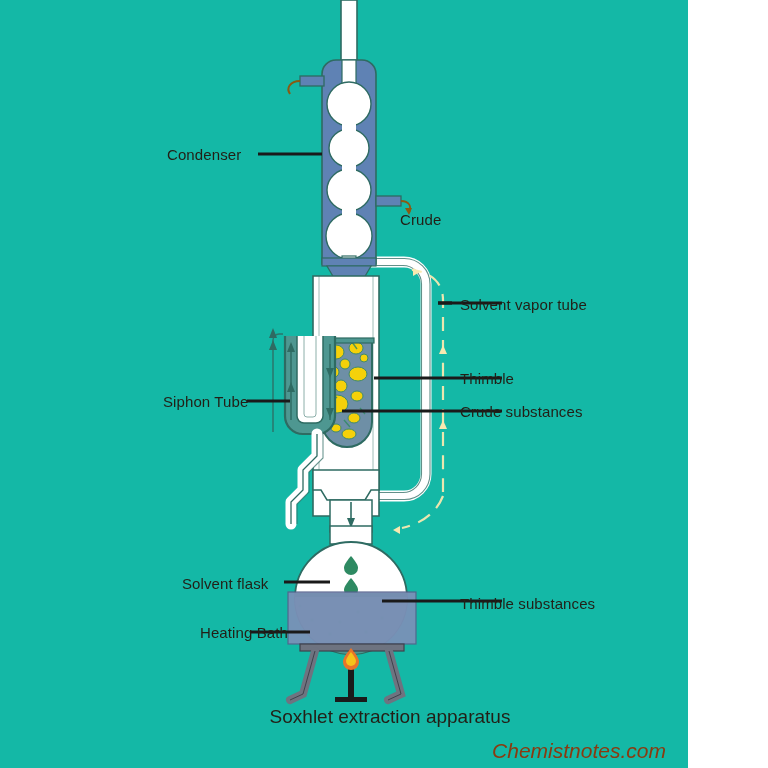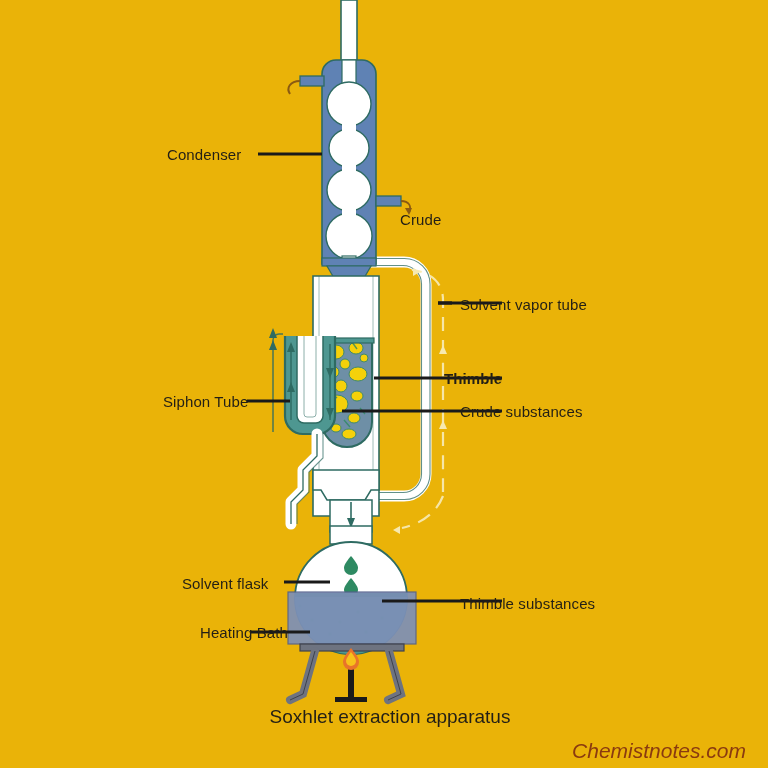--- a/index.html
+++ b/index.html
@@ -1,36 +1,36 @@
 <!DOCTYPE html>
 <html><head>
 <meta charset="utf-8">
 <style>
   * { margin:0; padding:0; box-sizing:border-box; }
   html,body{
     width:768px;height:768px;overflow:hidden;
     font-family:"Liberation Sans", sans-serif;
   }
   #stage{
-    position:relative;width:768px;height:768px;
-    background:#eab308;
+    position:relative;width:688px;height:768px;
+    background:#14b8a6;
   }
   #diagram{ position:absolute; left:0; top:0; width:768px; height:768px; }
   .lbl{
     position:absolute;
     font-family:"Liberation Sans", sans-serif;
     font-size:15px;
     color:#231f16;
     white-space:nowrap;
     letter-spacing:.1px;
   }
   #lbl-condenser{ left:167px; top:146px; }
   #lbl-water{ left:400px; top:211px; }
   #lbl-svtube{ left:460px; top:296px; }
-  #lbl-thimble{ left:444px; top:370px;font-weight:bold; }
+  #lbl-thimble{ left:460px; top:370px; }
   #lbl-crude{ left:460px; top:403px;text-align:right; }
   #lbl-siphon{ left:163px; top:393px; }
   #lbl-solventflask{ left:182px; top:575px;text-align:center; }
   #lbl-solventsub{ left:460px; top:595px; }
   #lbl-heatingbath{ left:157px; top:624px;margin-left:43px; }
   #caption{
     position:absolute; left:6px; top:706px; width:768px;
     text-align:center;
     font-size:19px; color:#231f16;
     font-family:"Liberation Sans", sans-serif;

